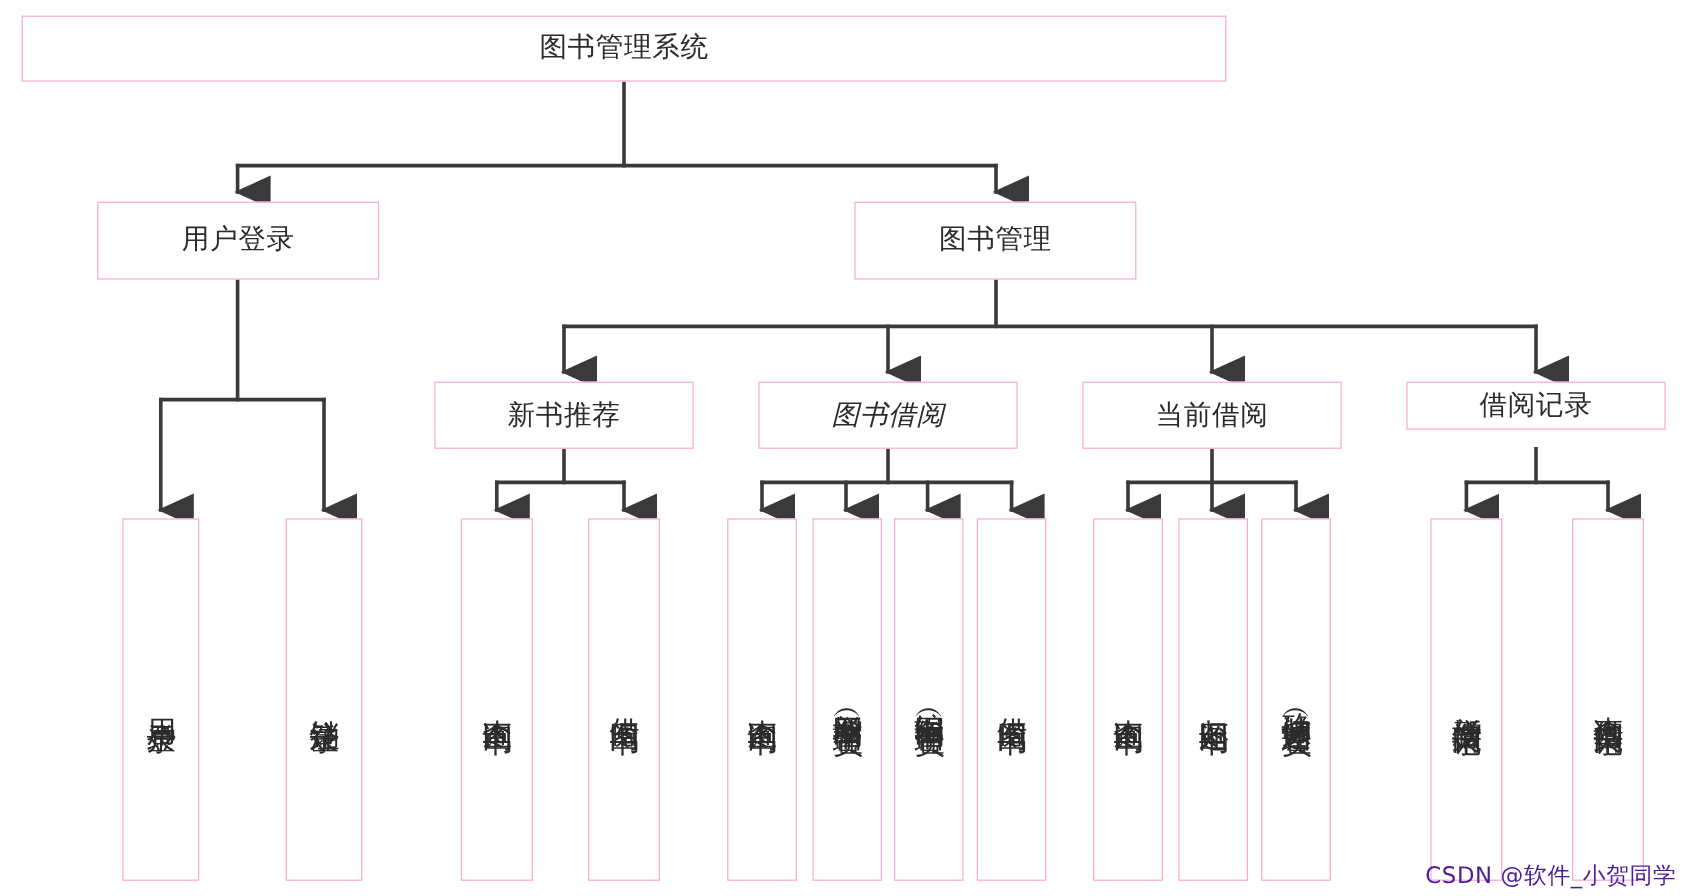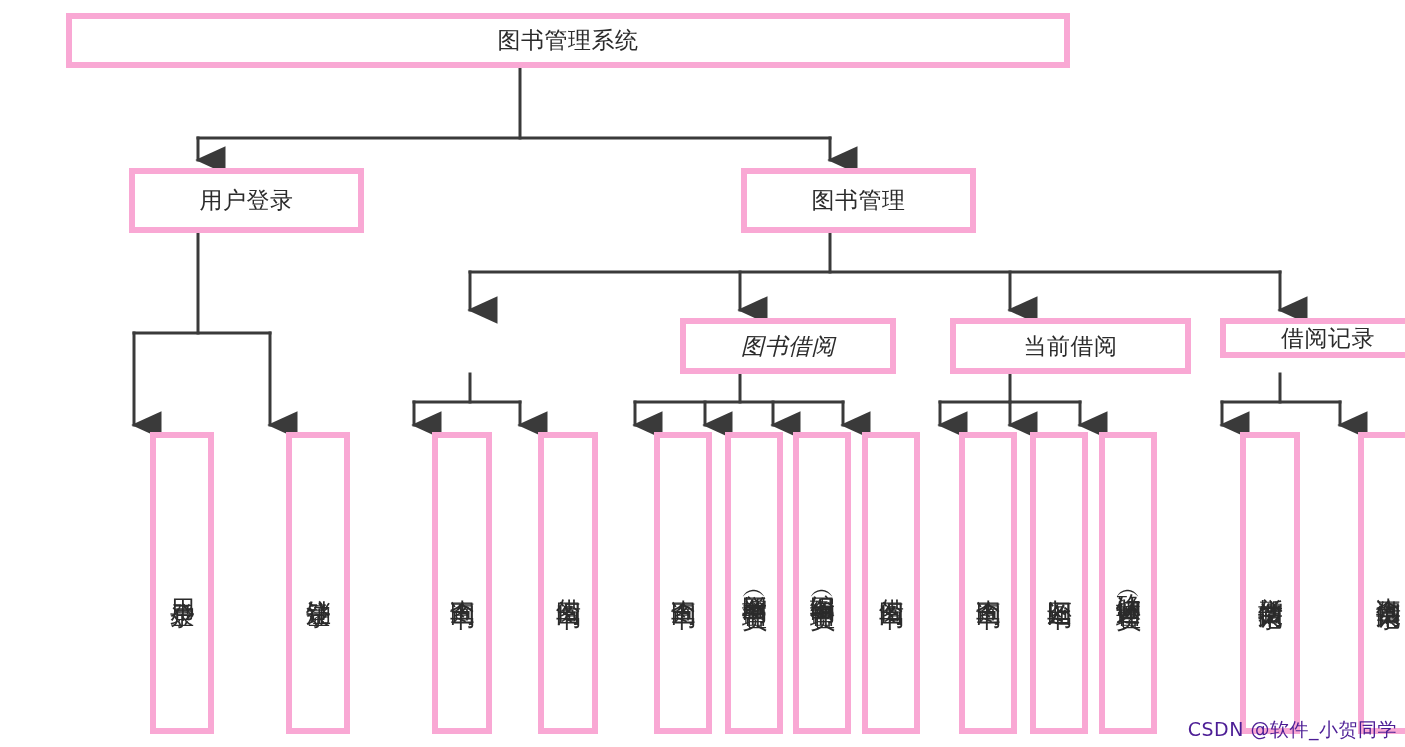--- a/index.html
+++ b/index.html
@@ -19,27 +19,26 @@
     position: absolute;
     left: 0;
     top: 0;
     width: 1405px;
     height: 747px;
     pointer-events: none;
   }
   .node {
     position: absolute;
     box-sizing: border-box;
-    border: 6px solid #f9a8d4;
+    border: 1px solid #f9a8d4;
     background: #ffffff;
     display: flex;
     align-items: center;
     justify-content: center;
     color: #2b2b2b;
-    margin-left: 48px;
   }
   .node .label {
     display: block;
     text-align: center;
     line-height: 1.22;
     letter-spacing: 0.5px;
   }
   .node.horiz .label {
     font-size: 23px;
   }
@@ -124,28 +123,31 @@
     </g>
   </svg>
 
   <div class="node horiz" style="left:18px; top:13px; width:1004px; height:55px;">
     <span class="label">图书管理系统</span>
   </div>
 
   <div class="node horiz" style="left:81px; top:168px; width:235px; height:65px;">
     <span class="label">用户登录</span>
   </div>
-  <div class="node horiz" style="left:693px; top:168px; width:235px; height:65px;">
+  <div class="node horiz" style="left:712px; top:168px; width:235px; height:65px;">
     <span class="label">图书管理</span>
   </div>
 
+  <div class="node horiz" style="left:362px; top:318px; width:216px; height:56px;">
+    <span class="label">新书推荐</span>
+  </div>
   <div class="node horiz" style="left:632px; top:318px; width:216px; height:56px;font-style:italic;">
     <span class="label">图书借阅</span>
   </div>
-  <div class="node horiz" style="left:902px; top:318px; width:241px; height:56px;">
+  <div class="node horiz" style="left:902px; top:318px; width:216px; height:56px;">
     <span class="label">当前借阅</span>
   </div>
   <div class="node horiz" style="left:1172px; top:318px; width:216px; height:40px;">
     <span class="label">借阅记录</span>
   </div>
 
   <div class="node vert" style="left:102px; top:432px; width:64px; height:302px;">
     <span class="label">用户登录</span>
   </div>
   <div class="node vert" style="left:238px; top:432px; width:64px; height:302px;">

